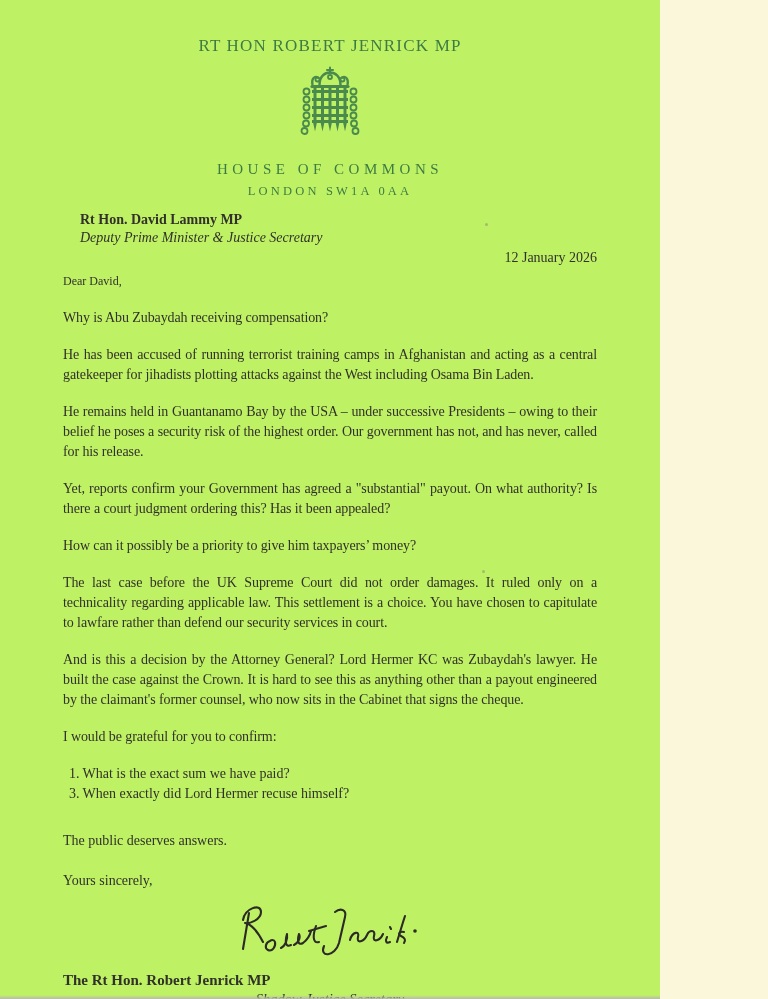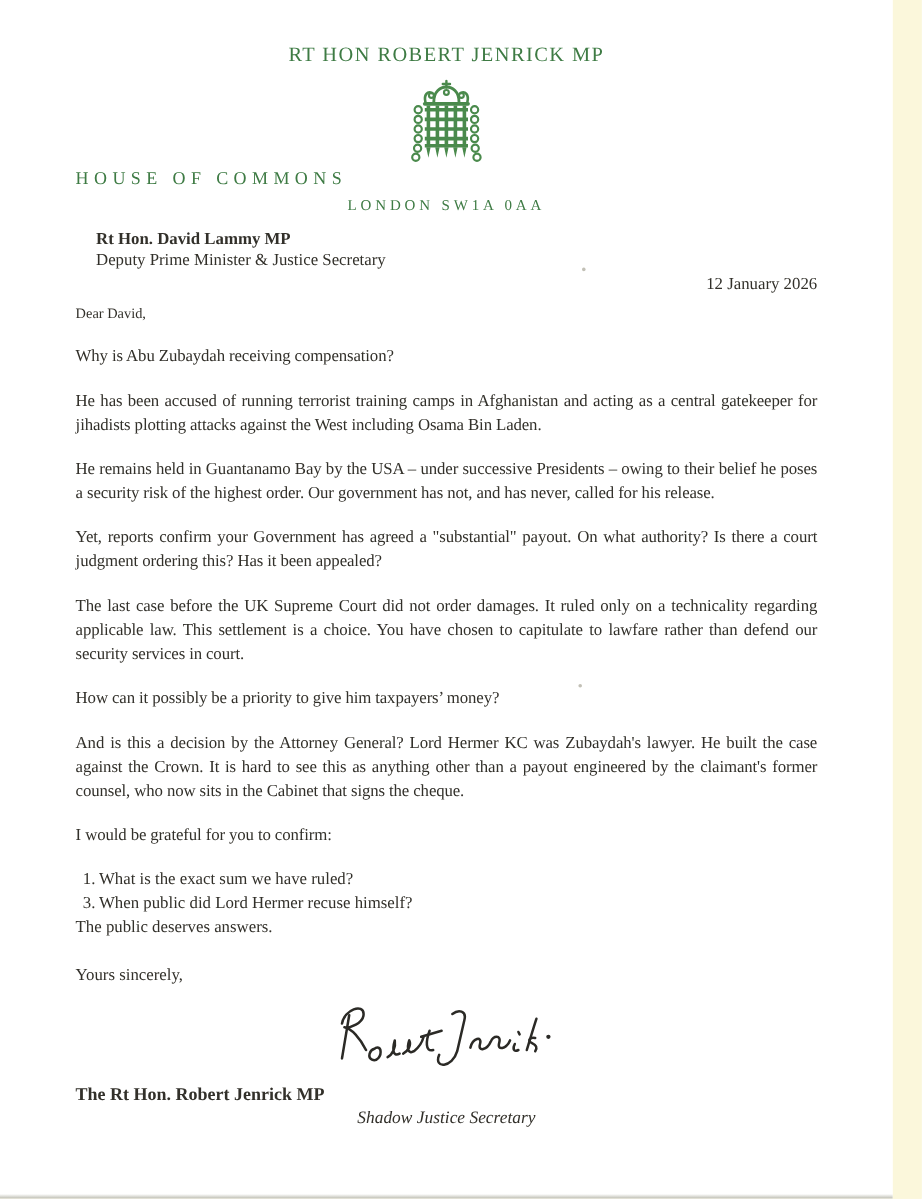--- a/index.html
+++ b/index.html
@@ -1,59 +1,59 @@
 <!DOCTYPE html>
 <html><head>
 <meta charset="utf-8">
 <style>
   * { margin:0; padding:0; box-sizing:border-box; }
   html,body { background:#FBF7DB; }
   .page {
     position:relative;
-    width:744px; height:999px;
-    background:#ffffff;
+    width:660px; height:999px;
+    background:#bef264;
     overflow:hidden;
     padding:36px 63px 0 63px;
     font-family:"Liberation Serif","DejaVu Serif",serif;
     color:#32302A;
   }
   
   .member-name {
     text-align:center; color:#3E7B44;
     font-size:17px; line-height:20px;
     font-weight:normal; letter-spacing:1.2px;
   }
   .emblem { display:block; margin:10px auto 0 auto; }
   .institution {
-    text-align:left; color:#3E7B44;
+    text-align:center; color:#3E7B44;
     font-size:15px; line-height:18px; font-weight:normal;
-    letter-spacing:4.5px; margin-top:0;
+    letter-spacing:4.5px; margin-top:20px;
   }
   .address {
     text-align:center; color:#3E7B44;
     font-size:12.5px; line-height:15px;
     letter-spacing:3.2px; margin-top:6px;
   }
   
   .recipient { margin-top:12px; font-size:14px; line-height:18px;margin-left:17px; }
   .recipient-name { font-weight:bold; }
-  .recipient-title { }
+  .recipient-title { font-style:italic; }
   .date-line { text-align:right; font-size:14px; line-height:18px; margin-top:2px; }
   .salutation { margin-top:4px; font-size:12px; line-height:20px; }
   
   p.body {
     margin-top:17px; font-size:14px; line-height:20px;
     text-align:justify; letter-spacing:-0.1px;
   }
   .questions {
     margin-top:17px; padding-left:6px; list-style:none;
     font-size:14px; line-height:20px;
   }
   .questions .num { margin-right:3px; }
-  .closing-line { margin-top:0; font-size:14px; line-height:20px; }
+  .closing-line { margin-top:27px; font-size:14px; line-height:20px; }
   
   .valediction { margin-top:20px; text-align:left; font-size:14px; line-height:20px; }
   .signature-svg { display:block; margin:10px auto 0 auto; }
   .signoff-name { margin-top:12px; text-align:left; font-weight:bold; font-size:15px; line-height:18px; }
   .signoff-role { margin-top:2px; text-align:center; font-style:italic; font-size:14.5px; line-height:17px; }
   
   .speck { position:absolute; width:3px; height:3px; border-radius:50%; background:#8F8C7A; opacity:.55; }
   .speck-1 { left:485px; top:223px; }
   .speck-2 { left:482px; top:570px; }
   .bottom-edge {
@@ -108,28 +108,28 @@
     <div class="recipient-name">Rt Hon. David Lammy MP</div>
     <div class="recipient-title">Deputy Prime Minister &amp; Justice Secretary</div>
   </div>
   <div class="date-line">12 January 2026</div>
   <div class="salutation">Dear David,</div>
 
   <p class="body">Why is Abu Zubaydah receiving compensation?</p>
   <p class="body">He has been accused of running terrorist training camps in Afghanistan and acting as a central gatekeeper for jihadists plotting attacks against the West including Osama Bin Laden.</p>
   <p class="body">He remains held in Guantanamo Bay by the USA – under successive Presidents – owing to their belief he poses a security risk of the highest order. Our government has not, and has never, called for his release.</p>
   <p class="body">Yet, reports confirm your Government has agreed a "substantial" payout. On what authority? Is there a court judgment ordering this? Has it been appealed?</p>
+  <p class="body">How can it possibly be a priority to give him taxpayers’ money?</p>
   <p class="body">The last case before the UK Supreme Court did not order damages. It ruled only on a technicality regarding applicable law. This settlement is a choice. You have chosen to capitulate to lawfare rather than defend our security services in court.</p>
-  <p class="body">How can it possibly be a priority to give him taxpayers’ money?</p>
   <p class="body">And is this a decision by the Attorney General? Lord Hermer KC was Zubaydah's lawyer. He built the case against the Crown. It is hard to see this as anything other than a payout engineered by the claimant's former counsel, who now sits in the Cabinet that signs the cheque.</p>
   <p class="body">I would be grateful for you to confirm:</p>
 
   <ol class="questions">
-    <li><span class="num">1.</span><span>What is the exact sum we have ruled?</span></li>
-    <li><span class="num">3.</span><span>When public did Lord Hermer recuse himself?</span></li>
+    <li><span class="num">1.</span><span>What is the exact sum we have paid?</span></li>
+    <li><span class="num">3.</span><span>When exactly did Lord Hermer recuse himself?</span></li>
   </ol>
 
   <div class="closing-line">The public deserves answers.</div>
 
   <div class="valediction">Yours sincerely,</div>
 
   <svg class="signature-svg" width="186" height="58" viewBox="0 0 186 58" role="img" aria-label="Robert Jenrick.">
     <g stroke="#2B2A26" stroke-width="2.1" fill="none" stroke-linecap="round" stroke-linejoin="round">
       <path d="M12 12 C10 24 8 36 6 48"></path>
       <path d="M6 19 C8 7 24 2 24 11 C24 19 12 23 8 22 C14 23 21 31 26 41"></path>

